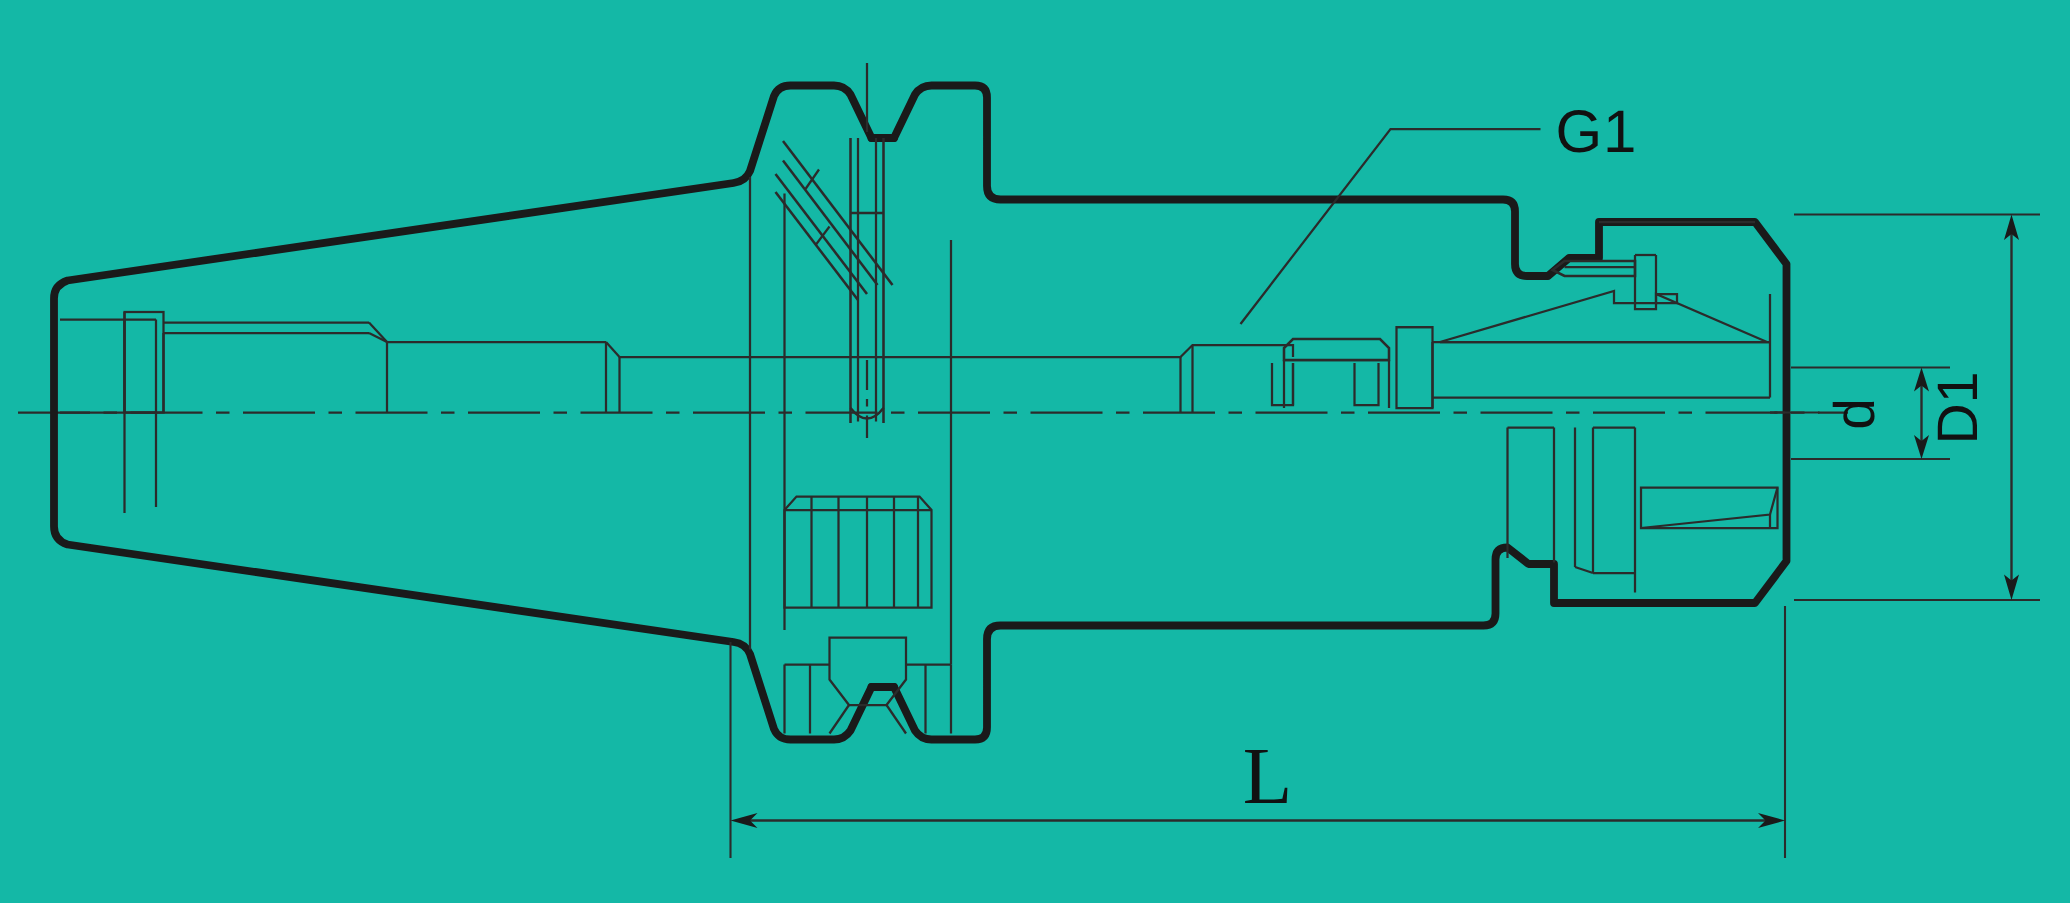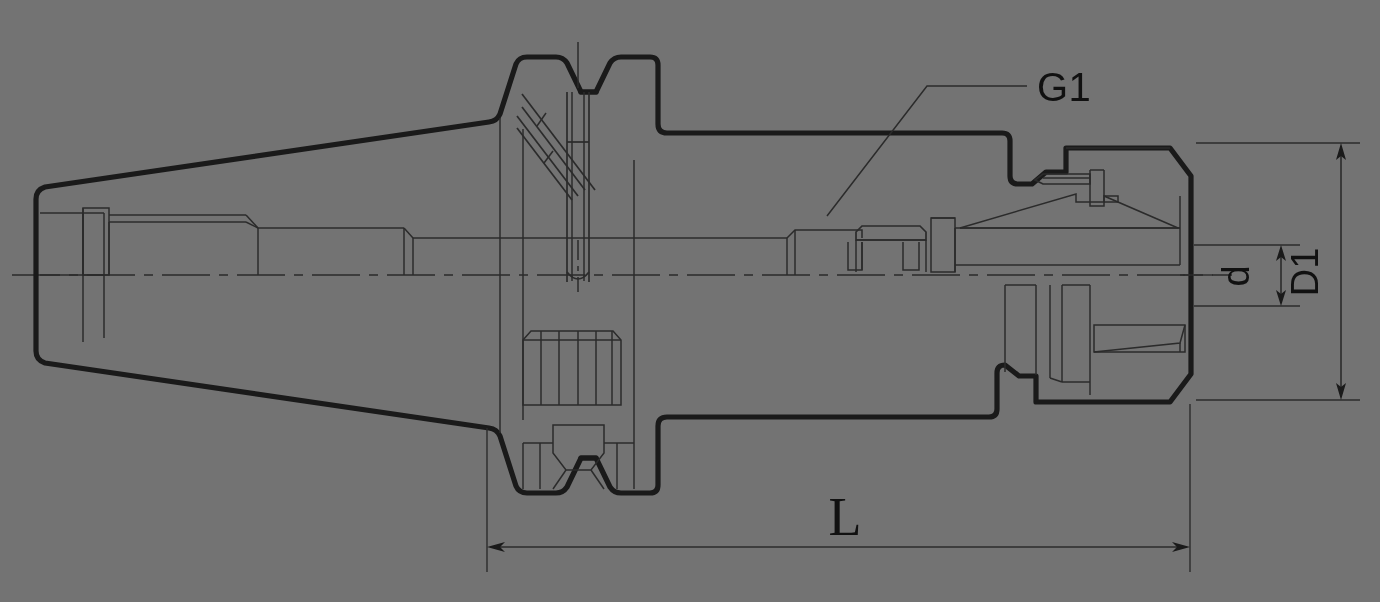--- a/index.html
+++ b/index.html
@@ -8,21 +8,21 @@
     padding: 0;
     background: #ffffff;
   }
   body {
     font-family: "Liberation Sans", sans-serif;
   }
   #drawing-root {
     position: relative;
     width: 1380px;
     height: 602px;
-    background: #737373;
+    background: #14b8a6;
     overflow: hidden;
   }
   svg#tech-drawing {
     display: block;
     width: 1380px;
     height: 602px;
   }
   .outline-heavy {
     fill: none;
     stroke: #1a1a1a;

